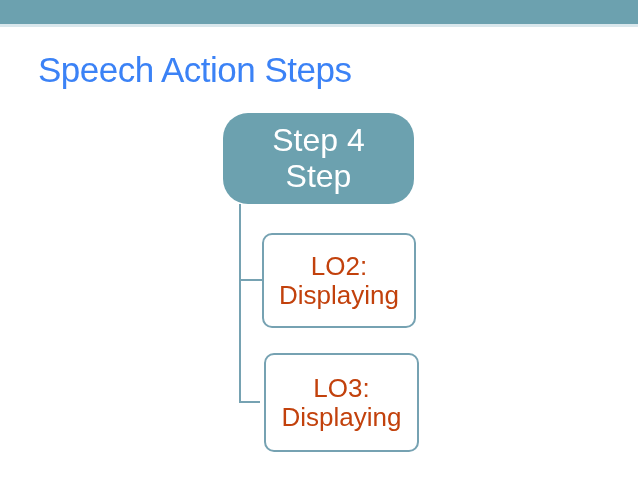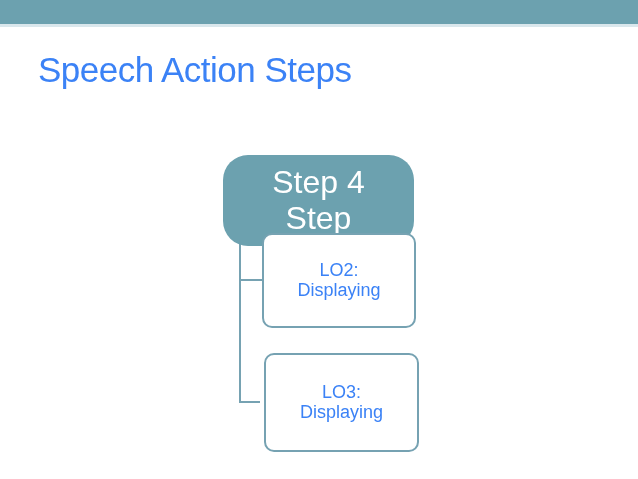--- a/index.html
+++ b/index.html
@@ -49,35 +49,34 @@
     background: #6ca1af;
     border-radius: 25px;
     display: flex;
     flex-direction: column;
     align-items: center;
     justify-content: center;
     text-align: center;
     color: #ffffff;
     font-size: 32px;
     line-height: 1.12;
-    margin-top: 42px;
   }
   .child-box {
     position: absolute;
     background: #ffffff;
     border: 2px solid #76a2b2;
     border-radius: 10px;
     box-sizing: border-box;
     display: flex;
     flex-direction: column;
     align-items: center;
     justify-content: center;
     text-align: center;
-    color: #3b82f6;
-    font-size: 18px;
+    color: #c2410c;
+    font-size: 26px;
     line-height: 1.08;
   }
   .child-box.lo2 {
     left: 262px; top: 233px;
     width: 154px; height: 95px;
   }
   .child-box.lo3 {
     left: 264px; top: 353px;
     width: 155px; height: 99px;
   }

